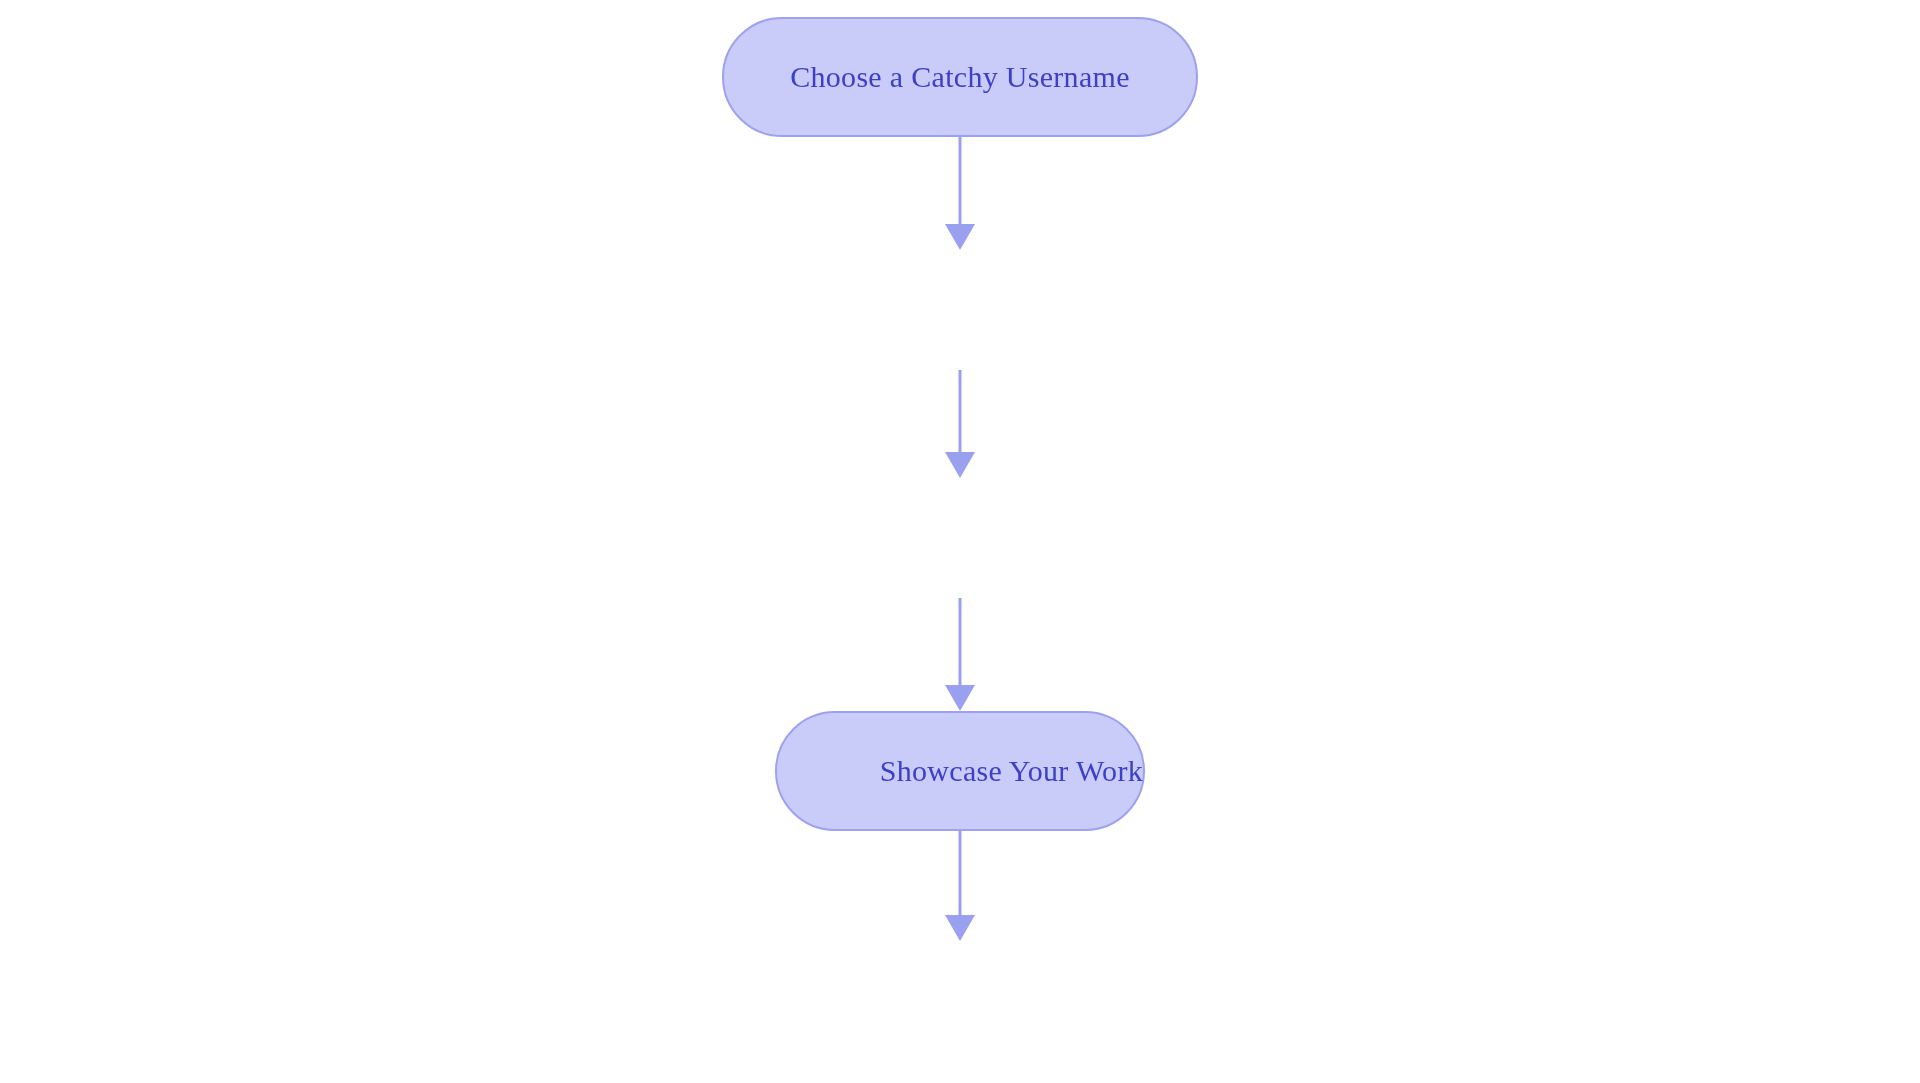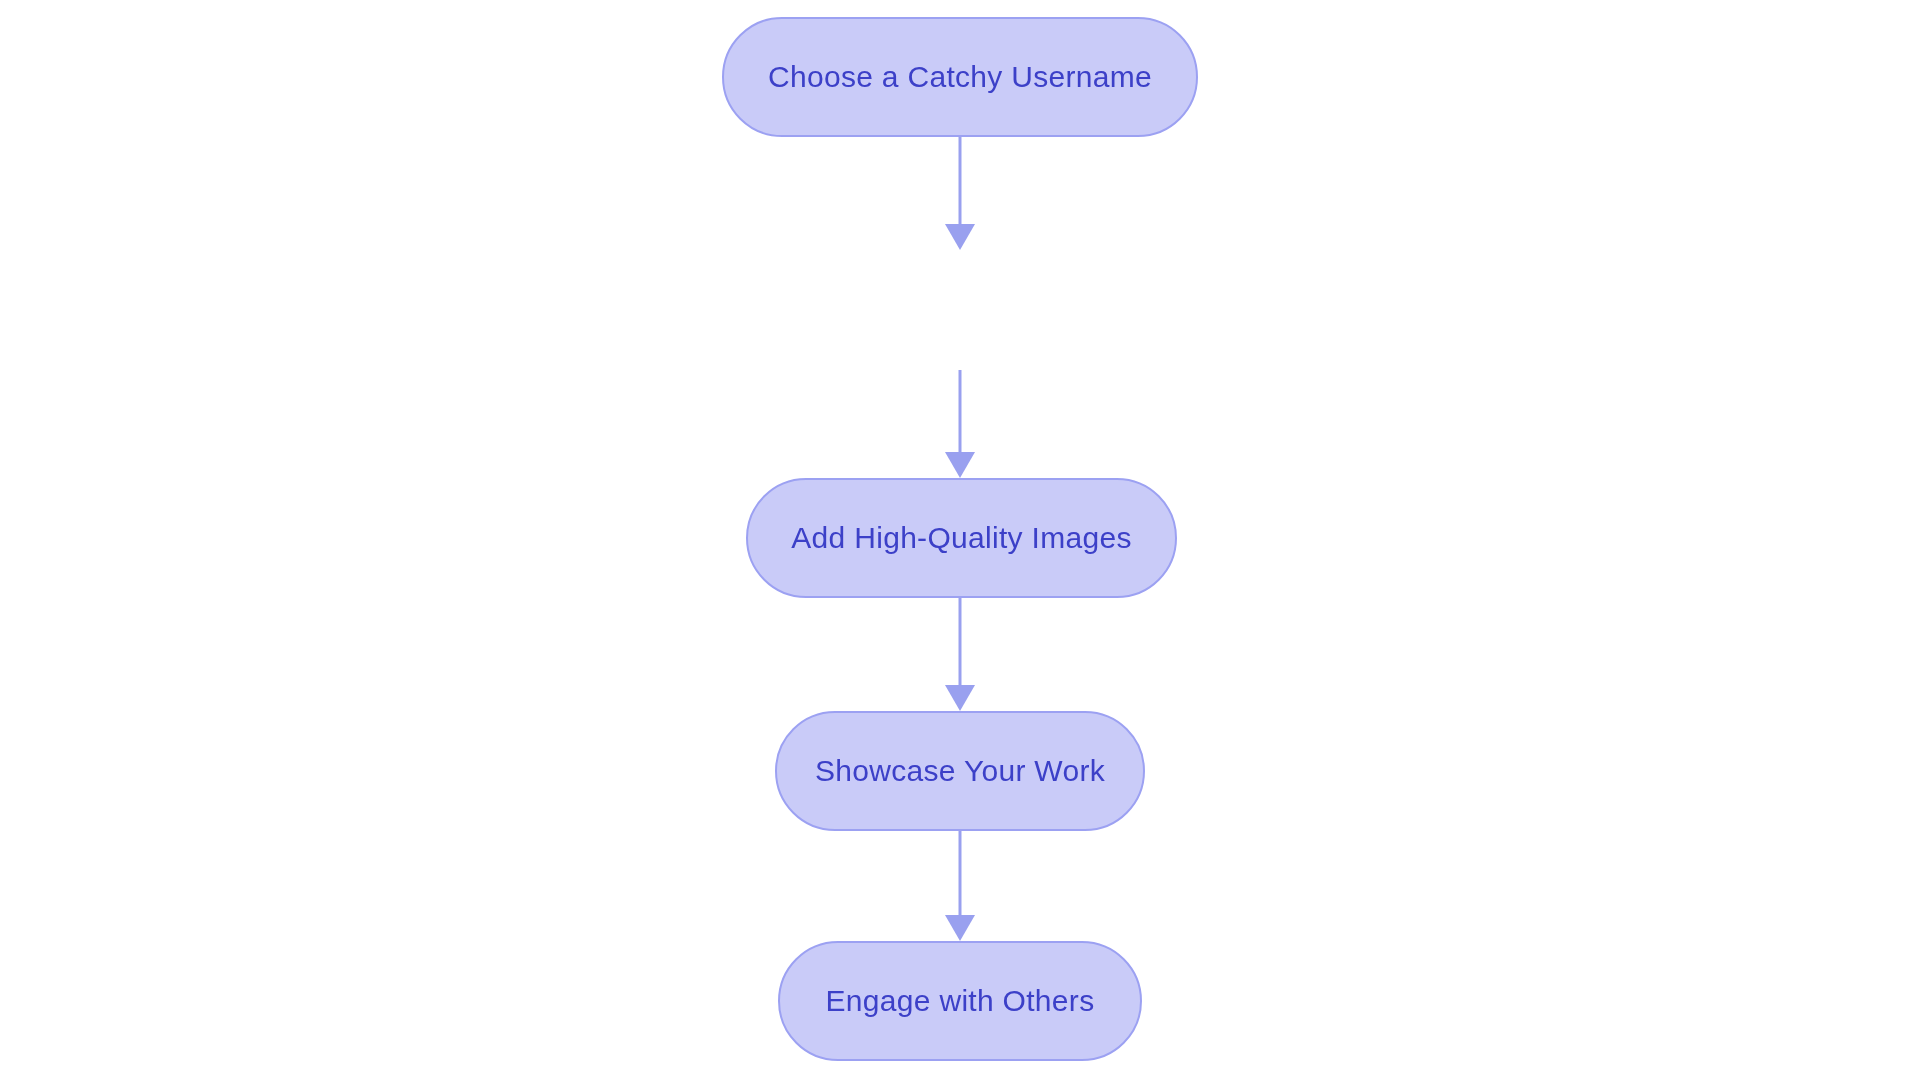--- a/index.html
+++ b/index.html
@@ -9,20 +9,21 @@
     height: 1083px;
     background: #ffffff;
     overflow: hidden;
     font-family: "Liberation Sans", "DejaVu Sans", sans-serif;
   }
   .canvas {
     position: relative;
     width: 1536px;
     height: 1083px;
     background: var(--canvas-bg, #ffffff);
+    font-family: Liberation Serif, serif;
   }
   .node {
     position: absolute;
     height: 120px;
     border-radius: 60px;
     background: var(--node-fill, #c9cbf8);
     border: 2px solid var(--node-border, #9ca1f2);
     box-sizing: border-box;
     display: flex;
     align-items: center;
@@ -32,21 +33,21 @@
     color: var(--node-text, #3c40c8);
     font-size: 30px;
     font-weight: 400;
     letter-spacing: 0.3px;
     white-space: nowrap;
     user-select: none;
   }
   .node-1 { left: 722px; top: 17px;  width: 476px; }
   .node-2 { left: 762px; top: 250px; width: 396px; }
   .node-3 { left: 746px; top: 478px; width: 431px; }
-  .node-4 { left: 775px; top: 711px; width: 370px; }
+  .node-4 { left: 775px; top: 711px; width: 370px; justify-content: flex-end; }
   .node-5 { left: 778px; top: 941px; width: 364px; }
 
   .arrow {
     position: absolute;
     left: 942px;
     width: 36px;
     display: block;
   }
   .arrow-1 { top: 137px; height: 113px; }
   .arrow-2 { top: 370px; height: 108px; }
@@ -74,35 +75,29 @@
     <line x1="18" y1="0" x2="18" y2="88"></line>
     <polygon points="3,87 33,87 18,113"></polygon>
   </svg>
 
 
   <svg class="arrow arrow-2" viewBox="0 0 36 108" preserveAspectRatio="none">
     <line x1="18" y1="0" x2="18" y2="83"></line>
     <polygon points="3,82 33,82 18,108"></polygon>
   </svg>
 
-  <div class="node node-3">
-    <span class="node-label">Add High-Quality Images</span>
-  </div>
 
   <svg class="arrow arrow-3" viewBox="0 0 36 113" preserveAspectRatio="none">
     <line x1="18" y1="0" x2="18" y2="88"></line>
     <polygon points="3,87 33,87 18,113"></polygon>
   </svg>
 
   <div class="node node-4">
     <span class="node-label">Showcase Your Work</span>
   </div>
 
   <svg class="arrow arrow-4" viewBox="0 0 36 110" preserveAspectRatio="none">
     <line x1="18" y1="0" x2="18" y2="85"></line>
     <polygon points="3,84 33,84 18,110"></polygon>
   </svg>
 
-  <div class="node node-5">
-    <span class="node-label">Engage with Others</span>
-  </div>
 
 </div>
 
 </body></html>

